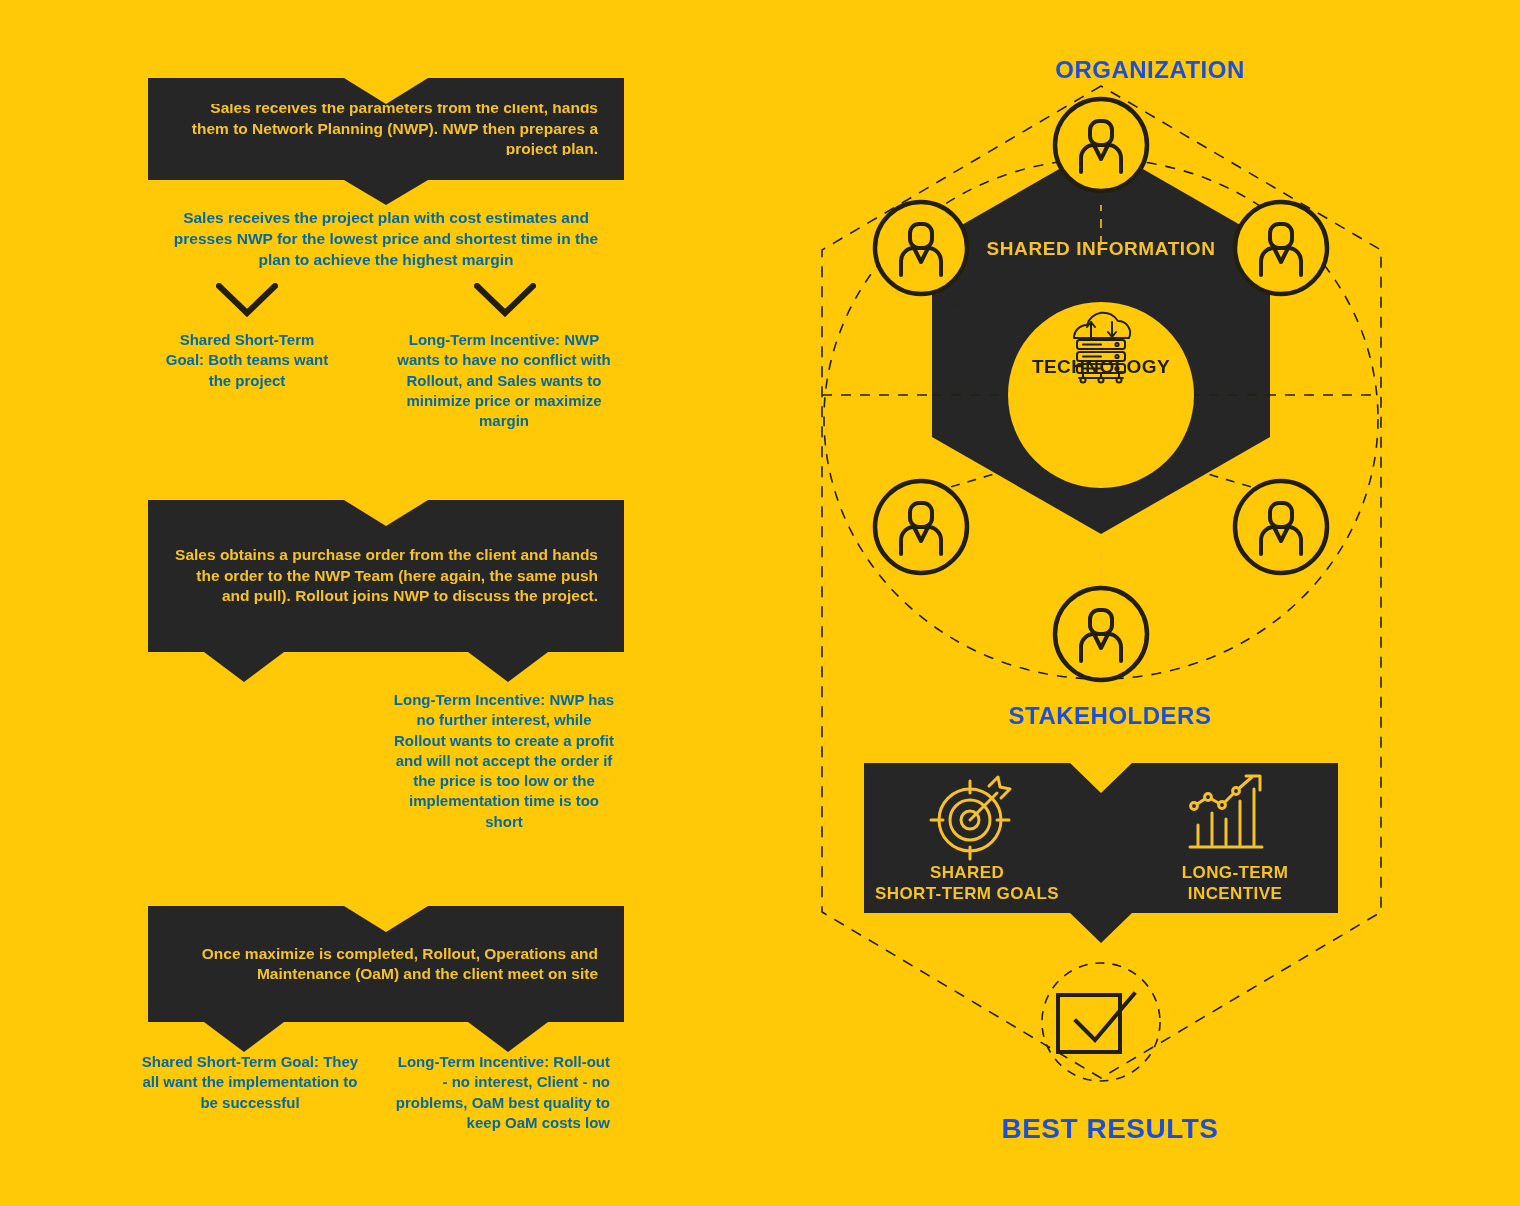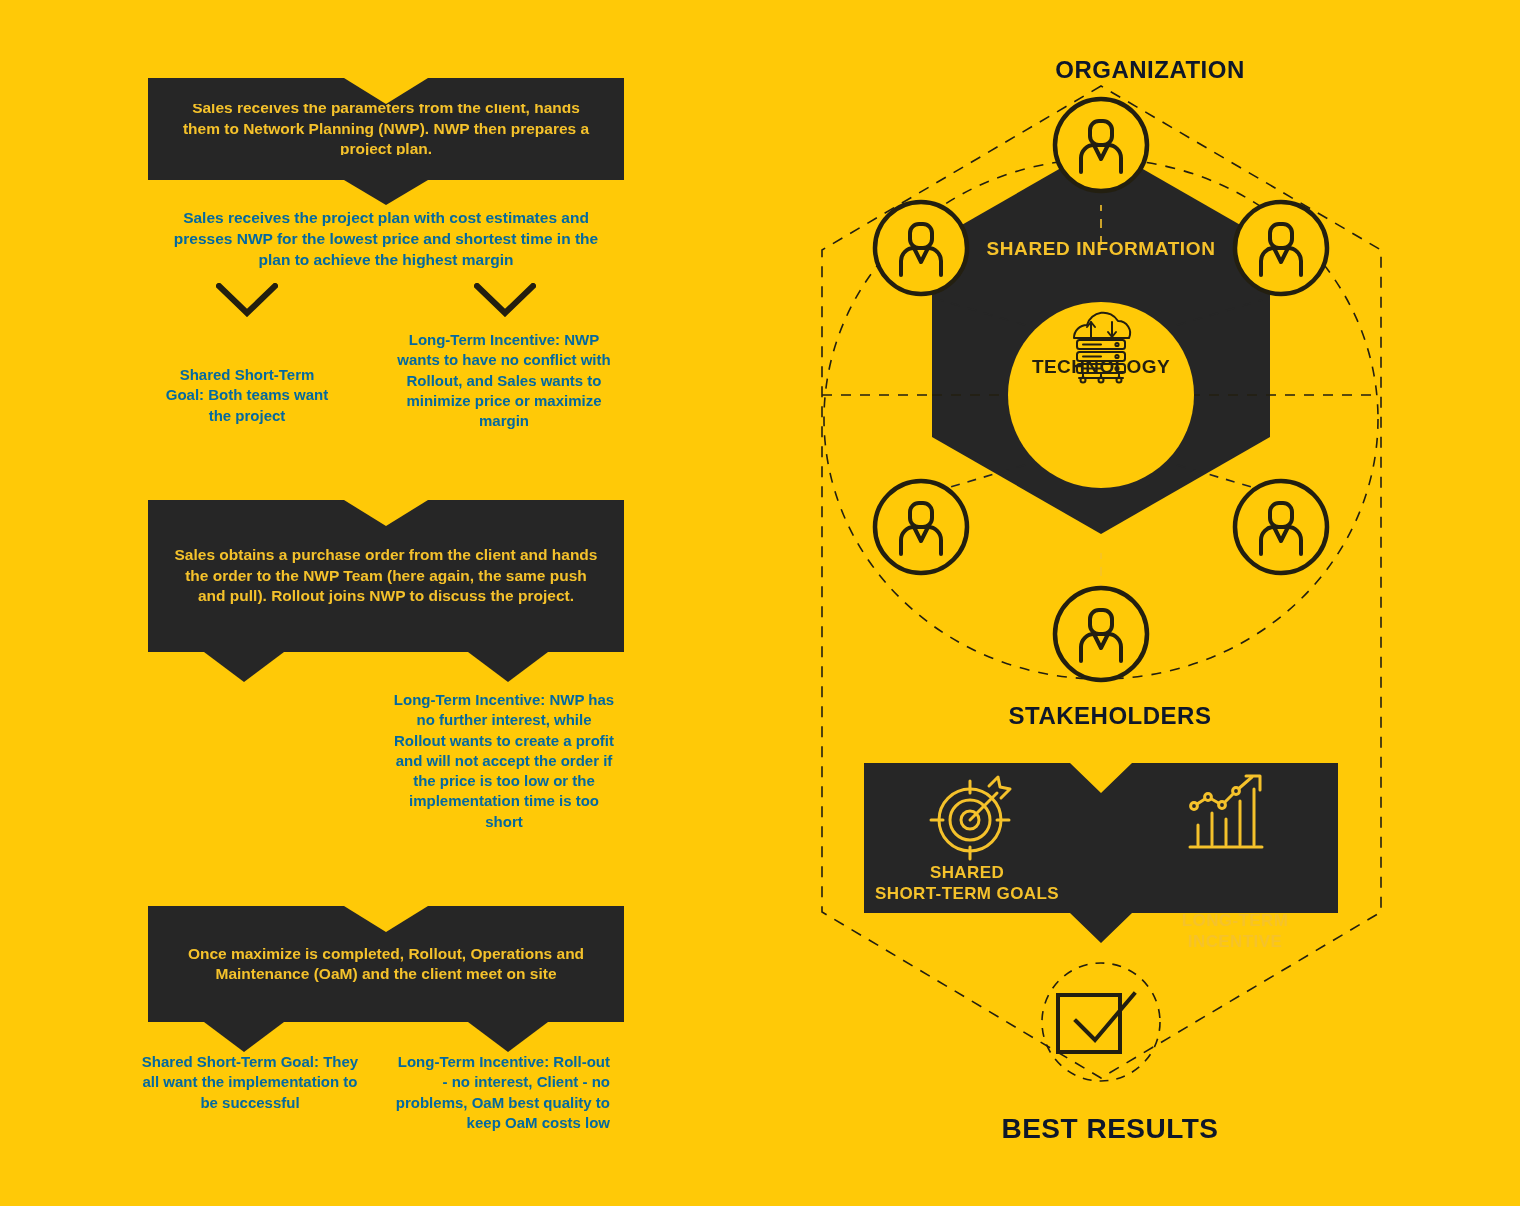--- a/index.html
+++ b/index.html
@@ -13,21 +13,21 @@
   .stage{position:absolute;left:0;top:0;width:1520px;height:1206px;}
 
   
   .left-col{position:absolute;left:0;top:0;width:790px;height:1206px;}
 
   .dark-box{
     position:absolute;
     background:#262626;
     color:#F5C22B;
     font-weight:bold;
-    text-align:center;
+    text-align:right;
     display:flex;
     align-items:center;
     justify-content:center;
   }
   .dark-box .txt{padding:0 26px;line-height:1.32;}
 
   
   .notch{position:absolute;display:block;}
 
   .sub{
@@ -37,21 +37,21 @@
     text-align:center;
     line-height:1.35;
   }
 
   .chev{position:absolute;}
 
   
   .right-col{position:absolute;left:780px;top:0;width:740px;height:1206px;}
   .rlabel{
     position:absolute;
-    color:#0f172a;
+    color:#1d4ed8;
     font-weight:bold;
     letter-spacing:.5px;
     text-align:center;
     width:100%;
   }
   .goalitem{
     position:absolute;
     text-align:center;
     color:#F5C22B;
     font-weight:bold;
@@ -82,21 +82,21 @@
 
     <div class="sub" style="left:170px;top:208px;width:432px;font-size:15.5px;">Sales receives the project plan with cost estimates and presses NWP for the lowest price and shortest time in the plan to achieve the highest margin</div>
 
     <svg class="chev" style="left:216px;top:283px;" width="62" height="34" viewBox="0 0 62 34">
       <path d="M3 3 L31 30 L59 3" fill="none" stroke="#231f10" stroke-width="6" stroke-linecap="square"></path>
     </svg>
     <svg class="chev" style="left:474px;top:283px;" width="62" height="34" viewBox="0 0 62 34">
       <path d="M3 3 L31 30 L59 3" fill="none" stroke="#231f10" stroke-width="6" stroke-linecap="square"></path>
     </svg>
 
-    <div class="sub" style="left:162px;top:330px;width:170px;font-size:15px;margin-top:35px;">Shared Short-Term Goal: Both teams want the project</div>
+    <div class="sub" style="left:162px;top:330px;width:170px;font-size:15px;">Shared Short-Term Goal: Both teams want the project</div>
     <div class="sub" style="left:390px;top:330px;width:228px;font-size:15px;">Long-Term Incentive: NWP wants to have no conflict with Rollout, and Sales wants to minimize price or maximize margin</div>
 
     <div class="dark-box" style="left:148px;top:500px;width:476px;height:152px;font-size:15.5px;">
       <div class="txt">Sales obtains a purchase order from the client and hands the order to the NWP Team (here again, the same push and pull). Rollout joins NWP to discuss the project.</div>
     </div>
     <svg class="notch" style="left:148px;top:500px;" width="476" height="26" viewBox="0 0 476 26">
       <path d="M0 0 H476 V26 H0 Z" fill="#262626"></path>
       <path d="M196 0 L238 26 L280 0 Z" fill="#FFC907"></path>
     </svg>
 
@@ -255,20 +255,20 @@
 
       <path d="M340 988 L358 968 L362 976 L344 996 Z" fill="#FFC907" opacity="0"></path>
     </svg>
 
     <div class="rlabel" style="top:702px;font-size:24px;left:-40px;">STAKEHOLDERS</div>
 
     <div class="goalitem" style="left:84px;top:862px;width:206px;font-size:17px;">
       <span>SHARED</span><br>
       <span>SHORT-TERM GOALS</span>
     </div>
-    <div class="goalitem" style="left:352px;top:862px;width:206px;font-size:17px;margin-top:48px;">
+    <div class="goalitem" style="left:352px;top:862px;width:206px;font-size:17px;">
       <span>LONG-TERM</span><br>
       <span>INCENTIVE</span>
     </div>
 
     <div class="rlabel" style="top:1113px;font-size:28px;left:-40px;">BEST RESULTS</div>
   </div>
 </div>
 
 </body></html>

